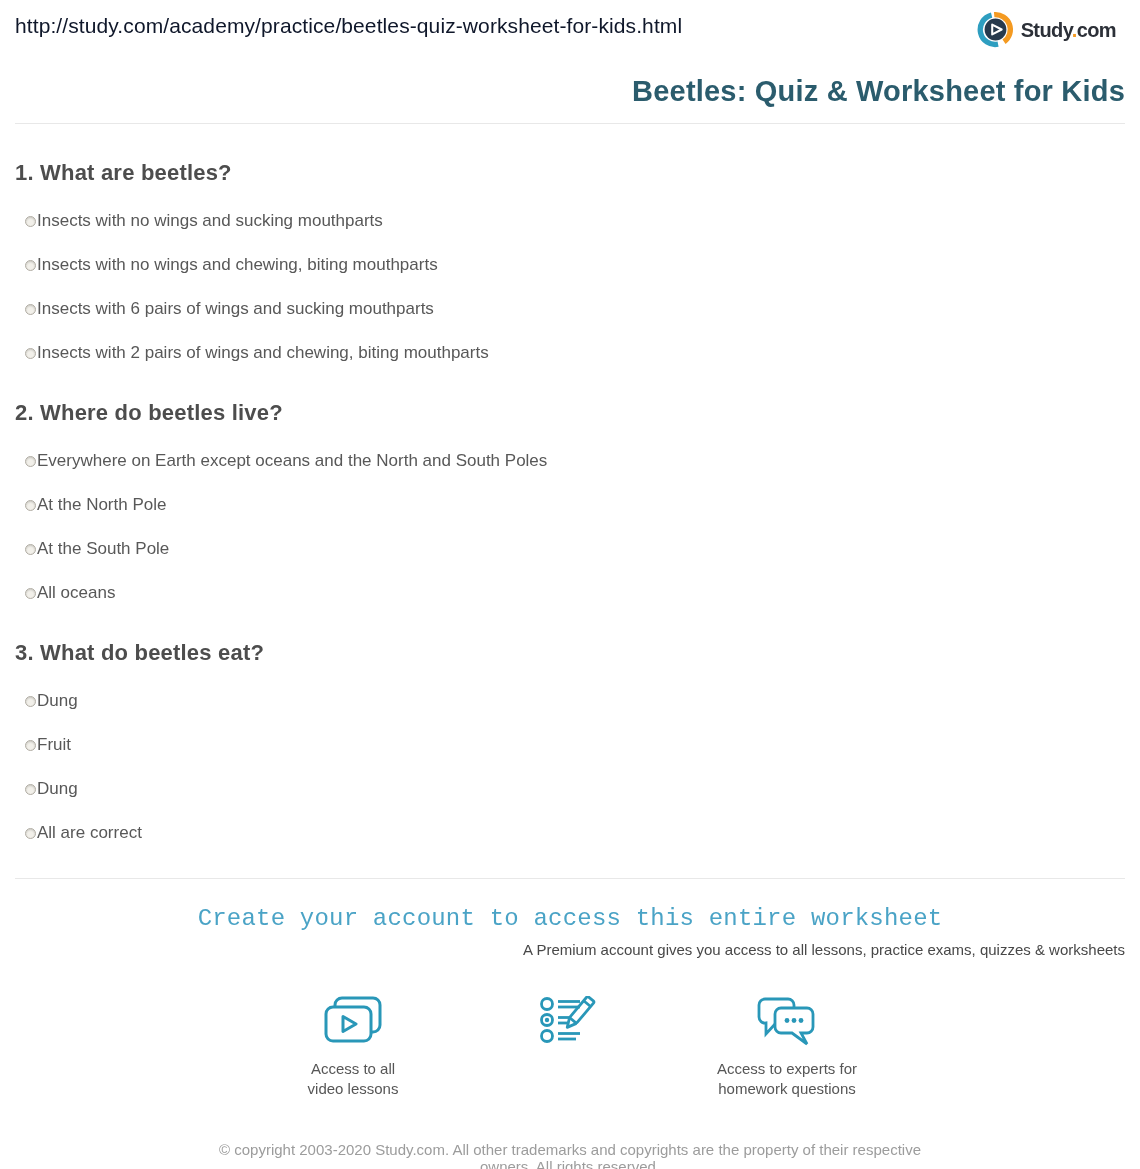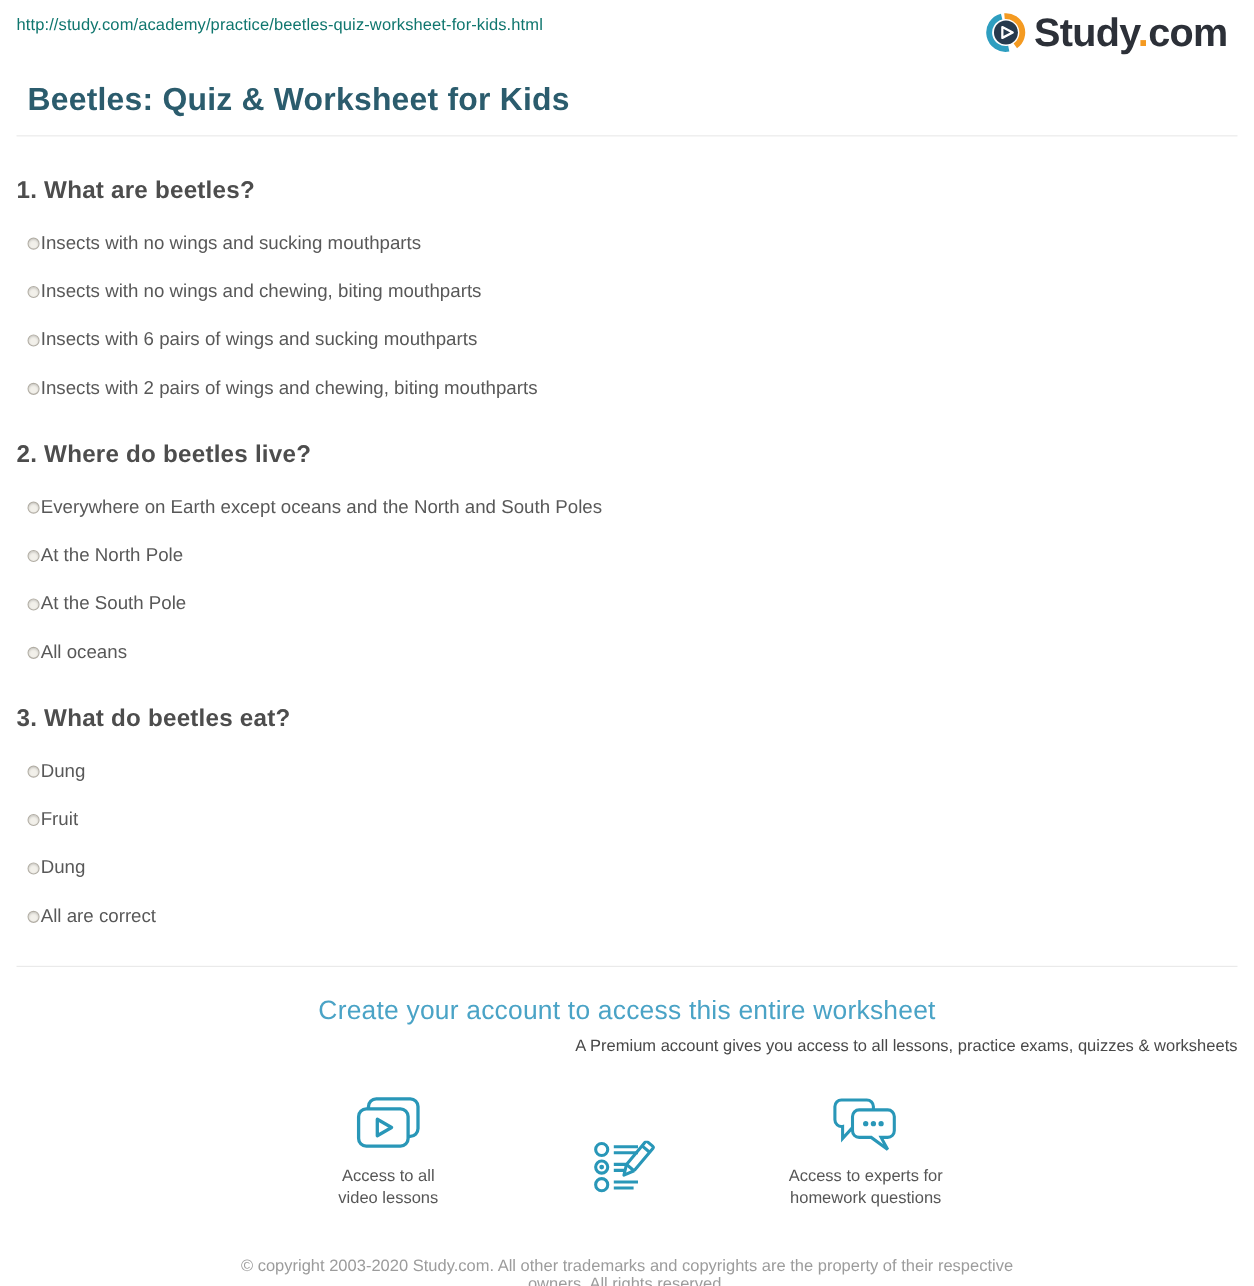--- a/index.html
+++ b/index.html
@@ -10,30 +10,31 @@
     font-family: "Liberation Sans", sans-serif;
     color: #585858;
     overflow: hidden;
   }
 
   
   .topbar {
     display: flex; justify-content: space-between; align-items: flex-start;
     padding: 11px 24px 0 15px;
   }
-  .url { font-size: 15px; color: #0f766e; padding-top: 3px; letter-spacing: 0.1px; }
+  .url { font-size: 21px; color: #0f172a; padding-top: 3px; letter-spacing: 0.1px; }
   .logo { display: flex; align-items: center; gap: 7px; cursor: pointer; }
-  .logo-text { font-size: 36px; font-weight: 700; color: #2c3038; letter-spacing: -0.6px; line-height: 36px; }
+  .logo-text { font-size: 20px; font-weight: 700; color: #2c3038; letter-spacing: -0.6px; line-height: 36px; }
   .logo-dot { color: #f49a21; }
 
   
   .page-title {
-    margin: 27px 0 0; padding: 0 25px;
+    margin: 27px 0 0; padding: 0 15px;
     font-size: 29px; font-weight: 700; color: #2b5c6d;
     letter-spacing: 0.2px;
+    text-align: right;
   }
   .title-rule { border: none; border-top: 1px solid #e8e8e8; margin: 15px 15px 0; }
 
   
   .quiz { padding: 0 15px; }
   .question { margin: 0 0 34px; }
   .question-heading {
     font-size: 22px; font-weight: 700; color: #4d4d4d;
     margin: 36px 0 24px; letter-spacing: 0.2px;
   }
@@ -51,23 +52,23 @@
     box-shadow: inset 0 1px 2px rgba(0,0,0,0.18);
   }
 
   
   .cta {
     border-top: 1px solid #e8e8e8;
     margin: 0 15px;
     padding-top: 26px;
     text-align: center;
   }
-  .cta-headline { margin: 0 0 9px; font-size: 24px; font-weight: 400; color: #4aa3c6; letter-spacing: 0.2px; }
+  .cta-headline { margin: 0 0 9px; font-size: 24px; font-weight: 400; color: #4aa3c6; letter-spacing: 0.2px; font-family: Liberation Mono, monospace; }
   .cta-subtitle { margin: 0 0 38px; font-size: 15px; color: #484848; text-align: right; }
-  .features { display: flex; justify-content: center; align-items: flex-end; }
+  .features { display: flex; justify-content: center; }
   .feature { width: 217px; display: flex; flex-direction: column; align-items: center; }
   .feature-icon { height: 50px; margin-bottom: 13px; }
   .feature-label { font-size: 15px; color: #565656; line-height: 20px; text-align: center; }
 
   
   .copyright {
     margin: 42px auto 0; max-width: 740px;
     font-size: 15px; color: #9c9c9c; text-align: center; line-height: 17px;
   }
 </style>

